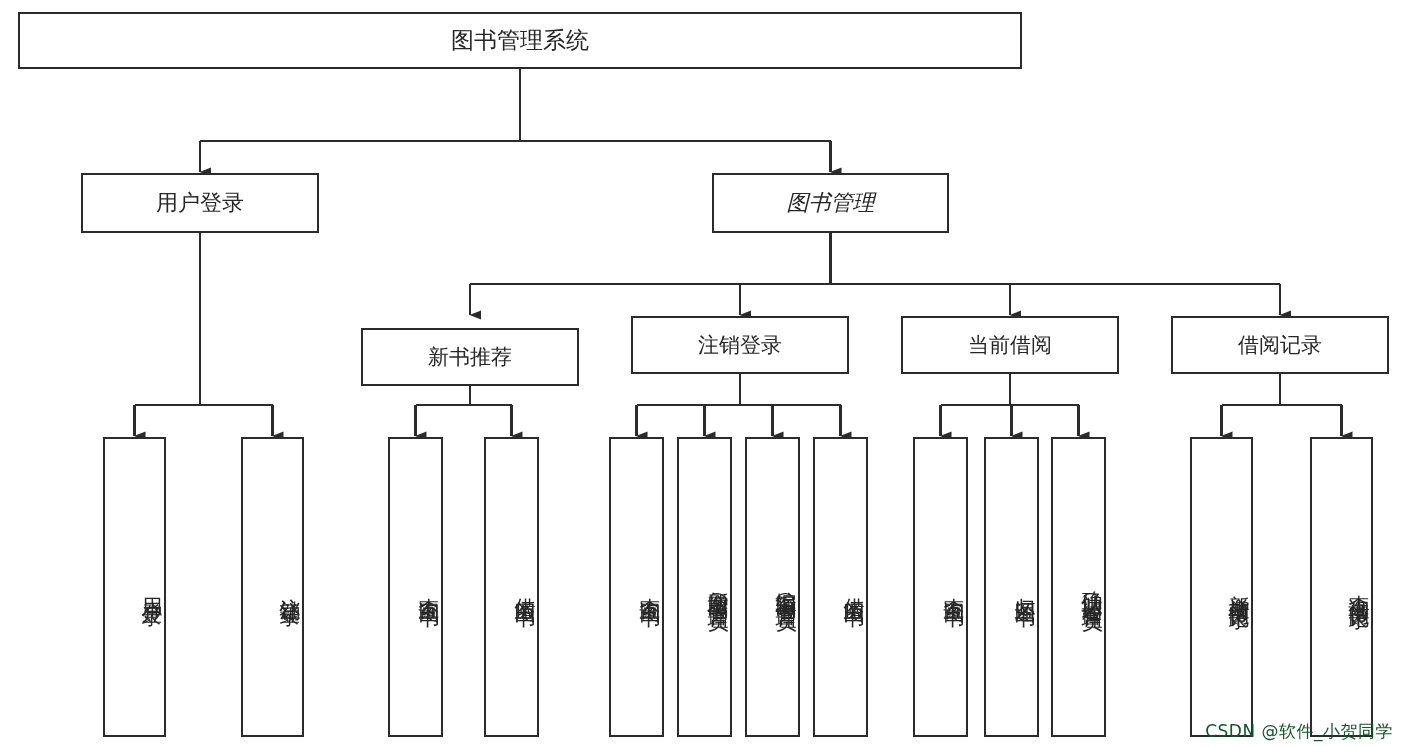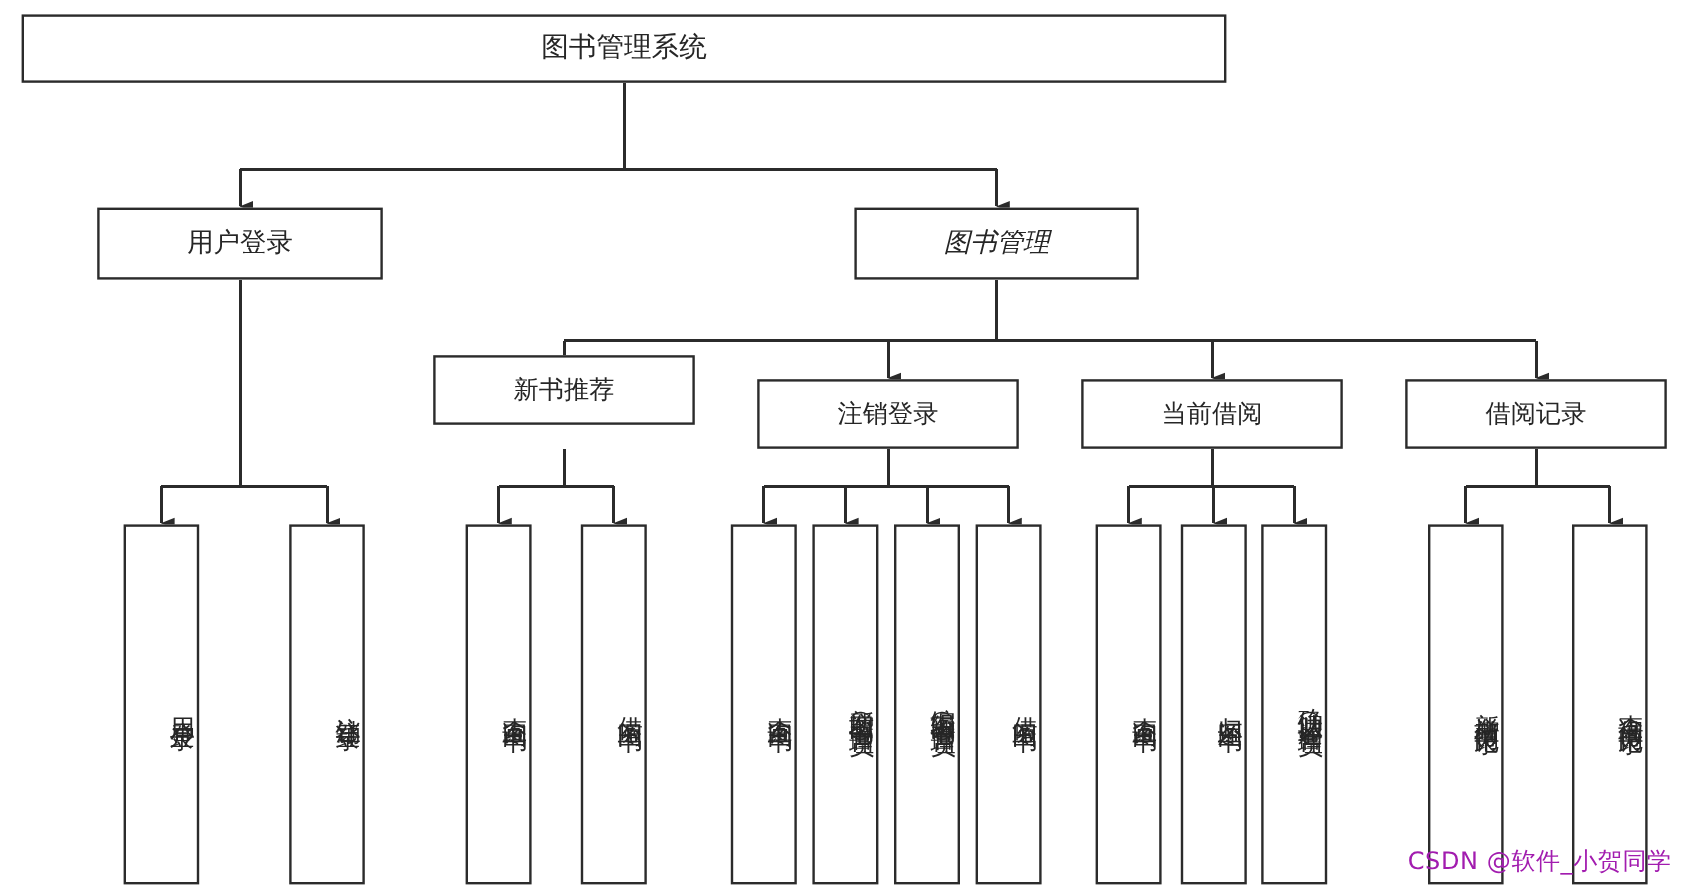--- a/index.html
+++ b/index.html
@@ -59,23 +59,23 @@
     display: block;
     white-space: pre-line;
   }
   .node.leaf .node-label {
     white-space: normal;
     max-height: 100%;
   }
   #watermark {
     position: absolute;
     right: 12px;
-    bottom: 16px;
-    font-size: 20px;
-    color: #a21caf;
+    bottom: 4px;
+    font-size: 17px;
+    color: #14532d;
     letter-spacing: 0.5px;
     white-space: nowrap;
     pointer-events: none;
   }
 </style>
 </head>
 <body>
 
 <div id="diagram-root">
 
@@ -125,21 +125,21 @@
   <div id="nodes-layer">
       <div class="node level-0" style="left: 18px; top: 12px; width: 1004px; height: 57px;">
         <span class="node-label">图书管理系统</span>
       </div>
       <div class="node level-1" style="left: 81px; top: 173px; width: 238px; height: 60px;">
         <span class="node-label">用户登录</span>
       </div>
       <div class="node level-1" style="left: 712px; top: 173px; width: 237px; height: 60px; font-style: italic;">
         <span class="node-label">图书管理</span>
       </div>
-      <div class="node level-2" style="left: 361px; top: 296px; width: 218px; height: 58px;">
+      <div class="node level-2" style="left: 361px; top: 328px; width: 218px; height: 58px;">
         <span class="node-label">新书推荐</span>
       </div>
       <div class="node level-2" style="left: 631px; top: 316px; width: 218px; height: 58px;">
         <span class="node-label">注销登录</span>
       </div>
       <div class="node level-2" style="left: 901px; top: 316px; width: 218px; height: 58px;">
         <span class="node-label">当前借阅</span>
       </div>
       <div class="node level-2" style="left: 1171px; top: 316px; width: 218px; height: 58px;">
         <span class="node-label">借阅记录</span>

